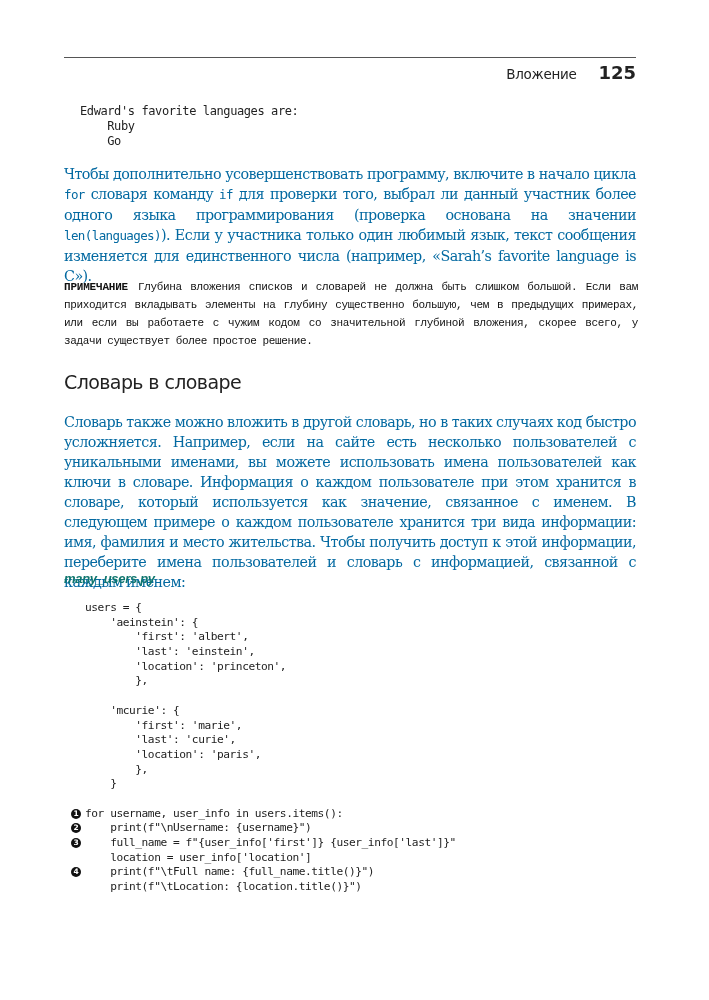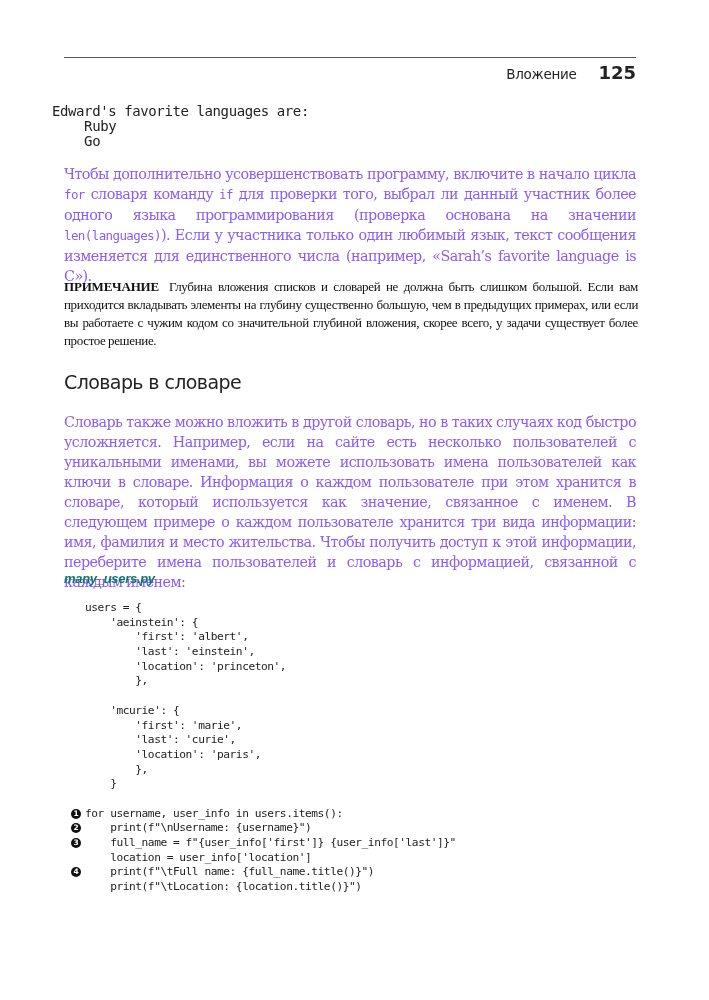--- a/index.html
+++ b/index.html
@@ -3,25 +3,25 @@
 <meta charset="utf-8">
 <style>
   html, body { margin: 0; padding: 0; background: #ffffff; }
   body { width: 709px; height: 1000px; position: relative; overflow: hidden; color: #222; }
   .page { position: absolute; left: 0; top: 0; width: 709px; height: 726px; }
   .rule { position: absolute; left: 64px; top: 57px; width: 572px; height: 1px; background: #555; }
   .running-head { position: absolute; top: 62px; right: 73px; font-family: "DejaVu Sans", sans-serif; font-size: 14px; color: #222; display: flex; align-items: baseline; }
   .running-head .sect { font-size: 13.5px; margin-right: 22px; letter-spacing: -0.3px; }
   .running-head .num { font-weight: bold; font-size: 18px; }
   .mono { font-family: "DejaVu Sans Mono", monospace; }
-  .output { position: absolute; left: 52px; top: 104px; font-size: 14px; line-height: 15px; white-space: pre; color: #222; letter-spacing: -0.4px; }
-  .body-text { position: absolute; left: 64px; width: 572px; font-family: "DejaVu Serif", serif; font-size: 14.3px; line-height: 20px; color: #8b5cf6; text-align: justify; letter-spacing: -0.55px; word-spacing: -0.5px; }
+  .output { position: absolute; left: 80px; top: 104px; font-size: 12px; line-height: 15px; white-space: pre; color: #222; letter-spacing: -0.4px; }
+  .body-text { position: absolute; left: 64px; width: 572px; font-family: "DejaVu Serif", serif; font-size: 14.3px; line-height: 20px; color: #0369a1; text-align: justify; letter-spacing: -0.55px; word-spacing: -0.5px; }
   .body-text .code { font-family: "DejaVu Sans Mono", monospace; font-size: 12.5px; letter-spacing: -0.6px; }
   .p1 { top: 164px; }
-  .note { position: absolute; left: 64px; top: 278px; width: 574px; font-family: Liberation Serif, serif; font-size: 13px; line-height: 18px; color: #111; text-align: justify; letter-spacing: -0.35px; word-spacing: -0.4px; }
+  .note { position: absolute; left: 64px; top: 278px; width: 574px; font-family: Liberation Mono, monospace; font-size: 11px; line-height: 18px; color: #111; text-align: justify; letter-spacing: -0.35px; word-spacing: -0.4px; }
   .note .label { font-weight: bold; margin-right: 10px; letter-spacing: -0.2px; }
   .heading { position: absolute; left: 64px; top: 371px; font-family: "DejaVu Sans", sans-serif; font-size: 19px; color: #222; letter-spacing: -0.6px; }
   .p2 { top: 412px; }
   .filename { position: absolute; left: 64px; top: 571px; font-family: "Liberation Sans", sans-serif; font-style: italic; font-weight: bold; font-size: 13px; color: #0f766e; letter-spacing: -0.3px; }
   .code-block { position: absolute; left: 71px; top: 590px; font-size: 11.2px; line-height: 14.7px; color: #222; letter-spacing: -0.45px; margin-top: 11px; }
   .code-line { white-space: pre; height: 14.7px; position: relative; padding-left: 14px; }
   .marker { position: absolute; left: 0; top: 2px; width: 10px; height: 10px; border-radius: 50%; background: #111; color: #fff; font-family: "DejaVu Sans", sans-serif; font-size: 7.5px; font-weight: bold; line-height: 10px; text-align: center; letter-spacing: 0; }
 </style>
 </head>
 <body>

